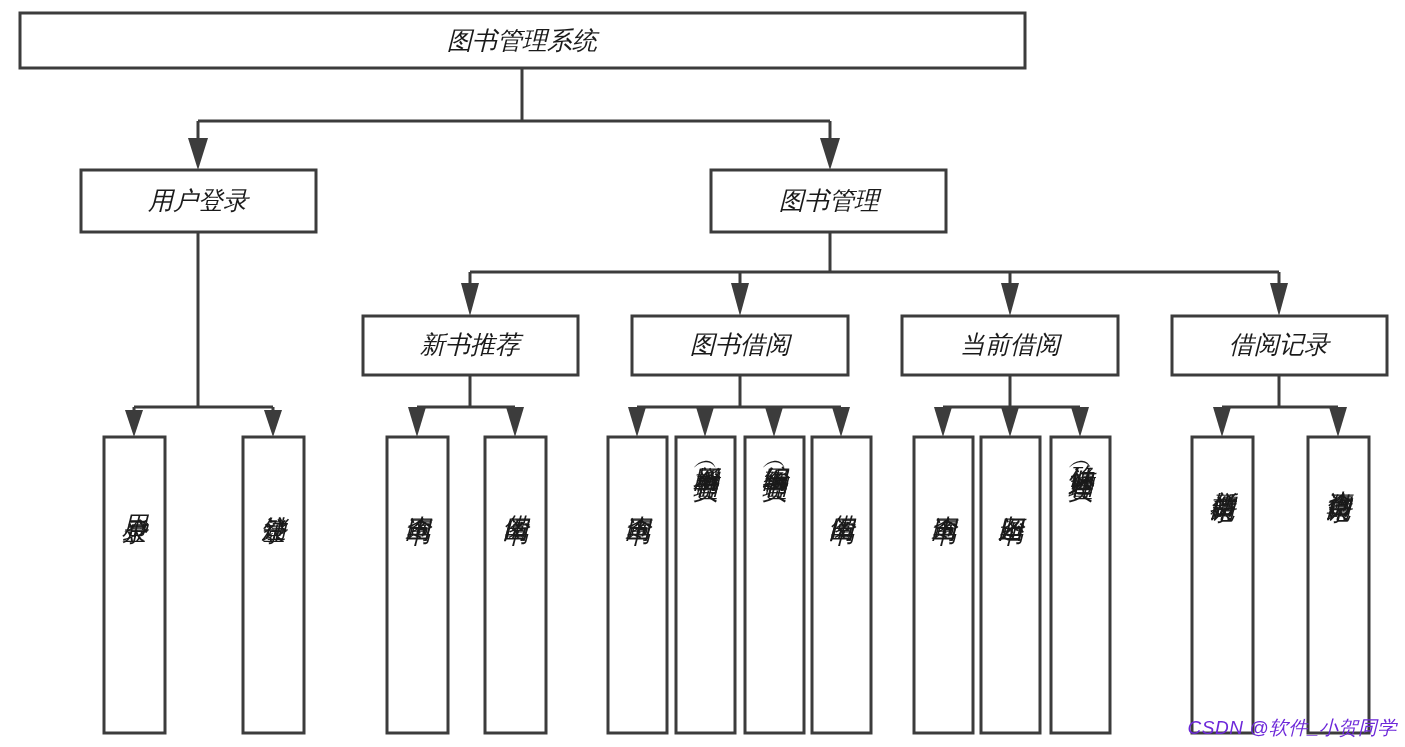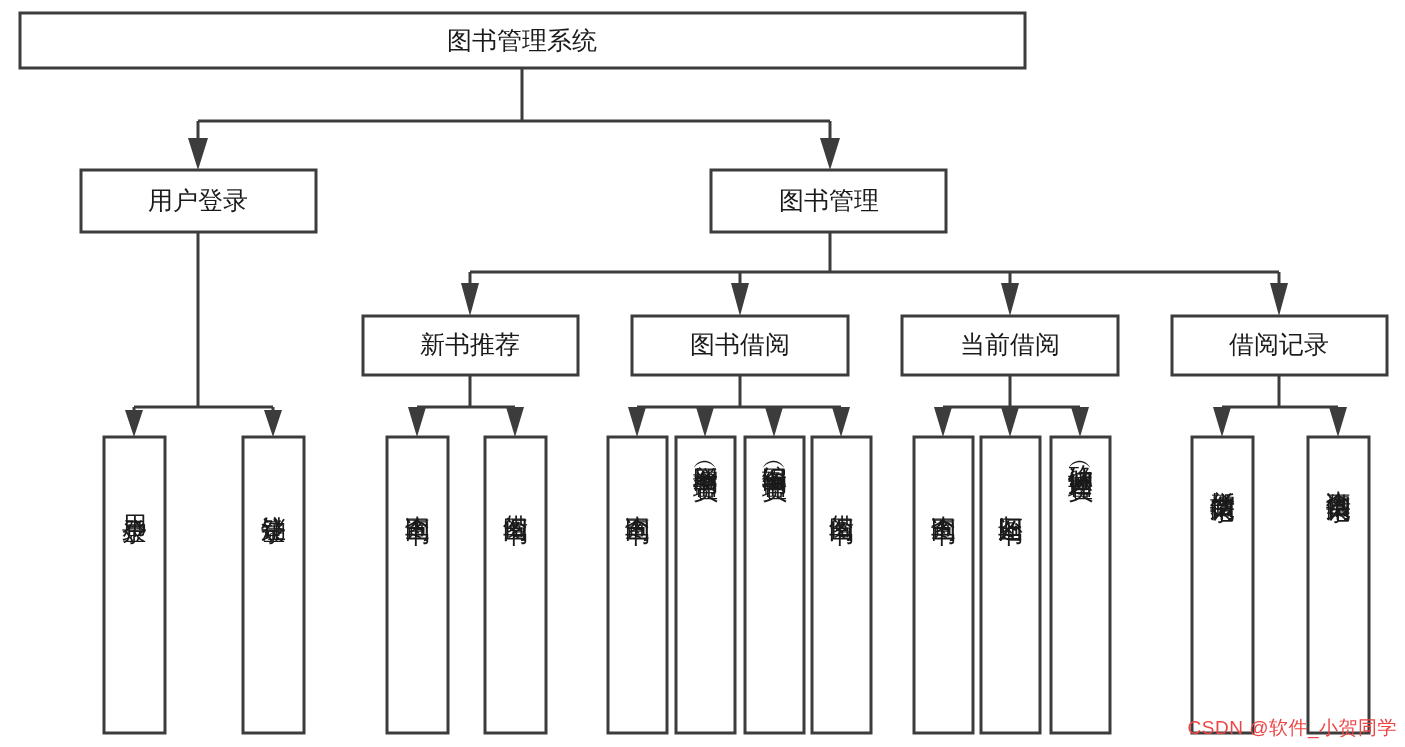--- a/index.html
+++ b/index.html
@@ -13,20 +13,21 @@
     font-family: "Liberation Sans", "DejaVu Sans", sans-serif;
     overflow: hidden;
     position: relative;
   }
   #diagram-root {
     position: absolute;
     left: 0;
     top: 0;
     width: 1405px;
     height: 747px;
+    font-style: italic;
   }
   svg#flow {
     display: block;
     width: 1405px;
     height: 747px;
   }
   .nbox {
     fill: #ffffff;
     stroke: #3c3c3c;
     stroke-width: 3;
@@ -64,21 +65,21 @@
     color: #1a1a1a;
     letter-spacing: 2px;
     white-space: nowrap;
   }
   .watermark {
     position: absolute;
     right: 8px;
     bottom: 6px;
     font-family: "Liberation Sans", "DejaVu Sans", sans-serif;
     font-size: 19px;
-    color: #ef4444;
+    color: #6d28d9;
     letter-spacing: 0.5px;
     white-space: nowrap;
   }
 </style>
 </head>
 <body>
 
 <div id="diagram-root">
 
   <svg id="flow" viewBox="0 0 1405 747">

